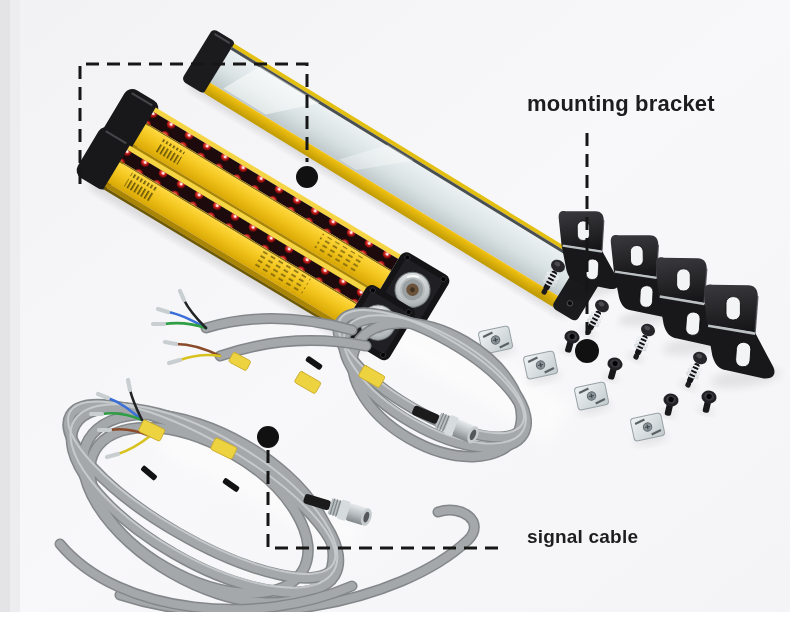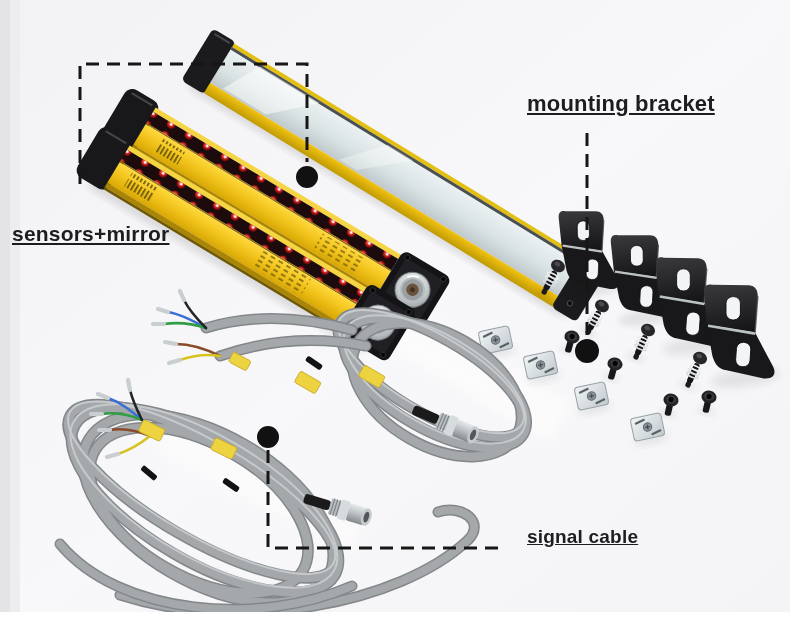--- a/index.html
+++ b/index.html
@@ -8,21 +8,21 @@
   }
   html,body{margin:0;padding:0;background:#fff;}
   .stage{
     position:relative;width:790px;height:624px;overflow:hidden;
     background:var(--background);
     font-family:"Liberation Sans",sans-serif;
   }
   .stage svg{position:absolute;left:0;top:0;}
   .label{
     position:absolute;color:var(--annotation);font-weight:600;
-    letter-spacing:.2px;white-space:nowrap;user-select:none;text-decoration:underline;
+    letter-spacing:.2px;white-space:nowrap;user-select:none;
   }
   .label-sensors{left:12px;top:222px;font-size:21px;}
   .label-bracket{left:527px;top:91px;font-size:22px;}
   .label-cable{left:527px;top:526px;font-size:19px;}
 </style>
 </head>
 <body>
 
 <div class="stage">
 
@@ -335,16 +335,15 @@
   <g fill="none" stroke="#161616" stroke-width="3" stroke-dasharray="13 8">
     <path d="M80,184 L80,64 L307,64 L307,162"></path>
     <path d="M587,133 L587,338"></path>
     <path d="M268,450 L268,548 L505,548"></path>
     <circle cx="307" cy="177" r="11" fill="#111111" stroke="none"></circle>
     <circle cx="587" cy="351" r="12" fill="#111111" stroke="none"></circle>
     <circle cx="268" cy="437" r="11" fill="#111111" stroke="none"></circle>
   </g>
 </svg>
 
-  <div class="label label-sensors">sensors+mirror</div>
   <div class="label label-bracket">mounting bracket</div>
   <div class="label label-cable">signal cable</div>
 </div>
 
 </body></html>

